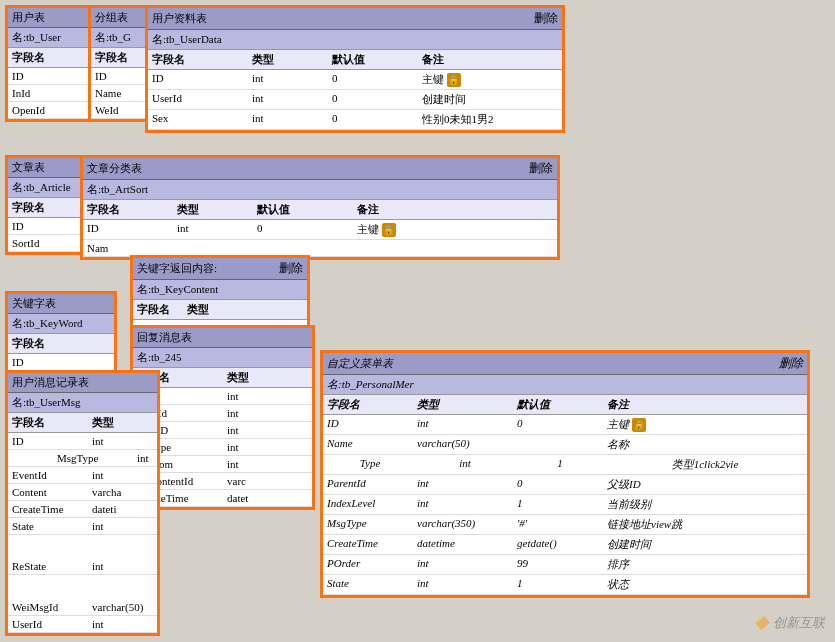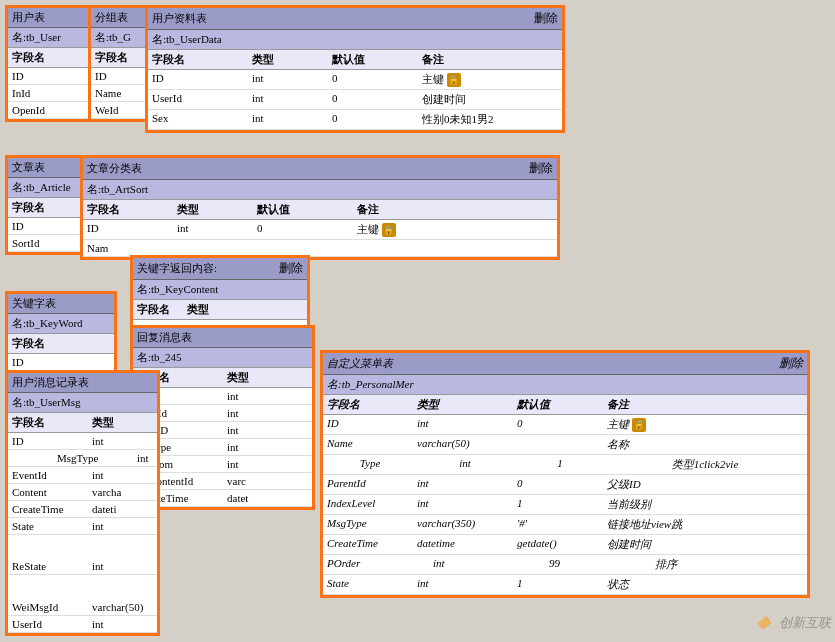--- a/index.html
+++ b/index.html
@@ -86,26 +86,25 @@
       display: inline-flex;
       align-items: center;
       justify-content: center;
       font-size: 9px;
     }
 
     
     .watermark {
       position: absolute;
       bottom: 10px;
-      right: 4px;
+      right: 10px;
       opacity: 0.5;
       font-size: 13px;
       color: #555;
       font-style: italic;
-      font-family: Liberation Mono, monospace;
     }
 
     
     #user-table {
       left: 5px;
       top: 5px;
       width: 120px;
     }
     #user-table .col-headers { grid-template-columns: 1fr; }
     #user-table .data-row { grid-template-columns: 1fr; }
@@ -494,21 +493,21 @@
       <div class="cell">varchar(350)</div>
       <div class="cell">'#'</div>
       <div class="cell">链接地址view跳</div>
     </div>
     <div class="data-row" style="grid-template-columns: 90px 100px 90px 1fr;">
       <div class="cell">CreateTime</div>
       <div class="cell">datetime</div>
       <div class="cell">getdate()</div>
       <div class="cell">创建时间</div>
     </div>
-    <div class="data-row" style="grid-template-columns: 90px 100px 90px 1fr; gap: 16px;">
+    <div class="data-row" style="grid-template-columns: 90px 100px 90px 1fr;">
       <div class="cell">POrder</div>
       <div class="cell">int</div>
       <div class="cell">99</div>
       <div class="cell">排序</div>
     </div>
     <div class="data-row" style="grid-template-columns: 90px 100px 90px 1fr;">
       <div class="cell">State</div>
       <div class="cell">int</div>
       <div class="cell">1</div>
       <div class="cell">状态</div>

